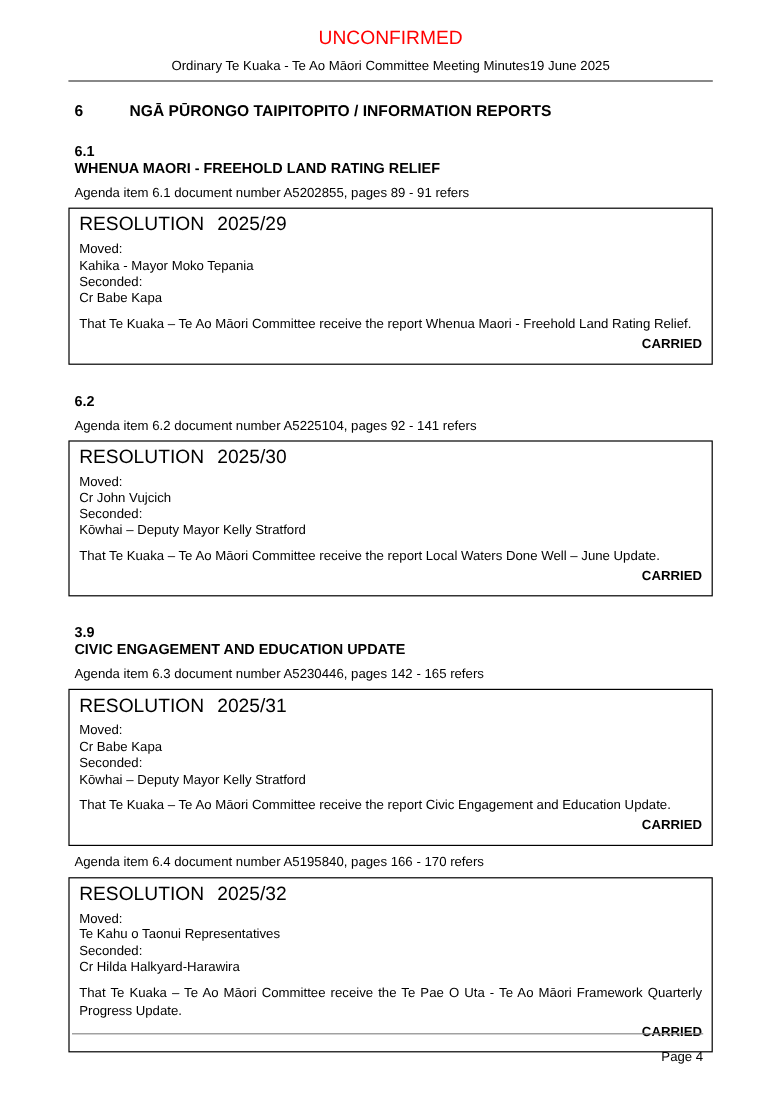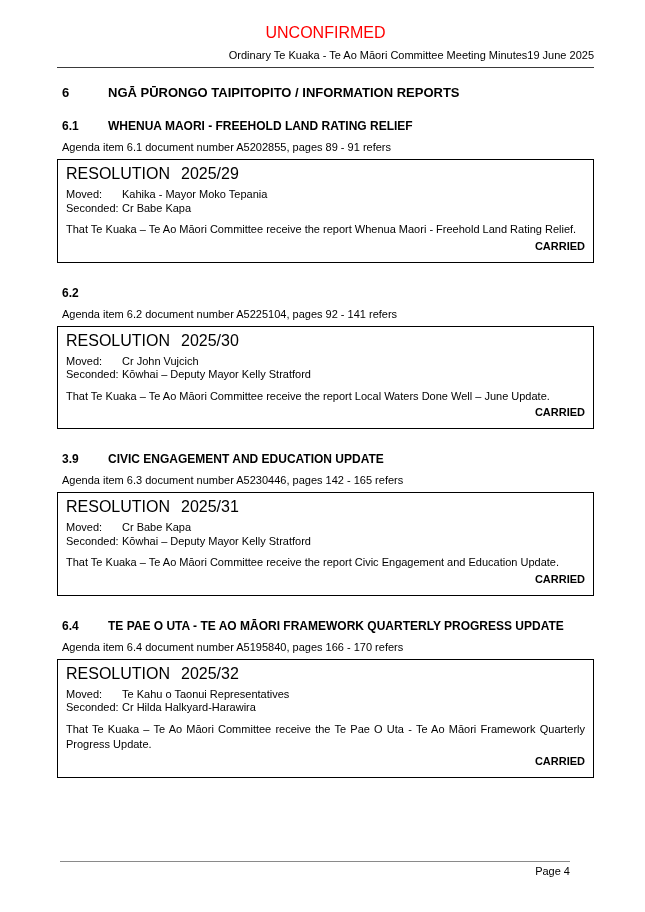--- a/index.html
+++ b/index.html
@@ -17,21 +17,21 @@
 
   .watermark {
     text-align: center;
     color: #ff0000;
     font-size: 16px;
     line-height: 13px;
   }
 
   .header-row {
     display: flex;
-    justify-content: flex-end;
+    justify-content: center;
     align-items: flex-end;
     margin-top: 9px;
     padding-bottom: 5px;
     border-bottom: 1px solid #3a3a3a;
     line-height: 14px;
   }
 
   .main-heading {
     display: flex;
     margin-top: 17px;
@@ -42,20 +42,21 @@
   }
   .main-heading .sec-num { width: 46px; flex-shrink: 0; }
 
   .item-heading {
     display: flex;
     margin-top: 19px;
     font-weight: bold;
     font-size: 12px;
     line-height: 14px;
     padding-left: 5px;
+    flex-direction: column;
   }
   .item + .item .item-heading { margin-top: 23px; }
   .item-heading .sec-num { width: 46px; flex-shrink: 0; }
 
   .agenda {
     margin-top: 7px;
     line-height: 14px;
     padding-left: 5px;
   }
 
@@ -64,43 +65,43 @@
     border: 1px solid #000000;
     padding: 7px 8px 9px 8px;
   }
   .res-title {
     font-weight: normal;
     font-size: 16px;
     line-height: 13px;
   }
   .res-title .res-code { margin-left: 11px; }
   .movers { margin-top: 8px; }
-  .mover-row { display: flex; line-height: 13.5px; }
+  .mover-row { display: flex; line-height: 13.5px; flex-direction: column; }
   .mover-label { width: 56px; flex-shrink: 0; }
   .motion {
     margin-top: 7px;
     font-weight: normal;
     text-align: justify;
     line-height: 15.5px;
   }
   .carried {
     margin-top: 2px;
     text-align: right;
     font-weight: bold;
     line-height: 13px;
   }
 
   .footer {
     position: absolute;
     top: 861px;
     left: 60px;
-    right: 75px;
+    right: 59px;
     border-top: 1px solid #8a8a8a;
     text-align: right;
-    padding-top: 3px;
+    padding-top: 13px;
     line-height: 13px;
   }
 </style>
 </head>
 <body>
 
 <div class="page-inner">
 
   <div class="watermark">UNCONFIRMED</div>
 
@@ -182,24 +183,20 @@
           <span class="mover-label">Seconded:</span>
           <span>Kōwhai – Deputy Mayor Kelly Stratford</span>
         </div>
       </div>
       <div class="motion">That Te Kuaka – Te Ao Māori Committee receive the report Civic Engagement and Education Update.</div>
       <div class="carried">CARRIED</div>
     </div>
   </div>
 
   <div class="item">
-    <div class="item-heading">
-      <span class="sec-num">6.4</span>
-      <span>TE PAE O UTA - TE AO MĀORI FRAMEWORK QUARTERLY PROGRESS UPDATE</span>
-    </div>
     <div class="agenda">Agenda item 6.4 document number A5195840, pages 166 - 170 refers</div>
     <div class="res-box">
       <div class="res-title">
         <span>RESOLUTION</span><span class="res-code">2025/32</span>
       </div>
       <div class="movers">
         <div class="mover-row">
           <span class="mover-label">Moved:</span>
           <span>Te Kahu o Taonui Representatives</span>
         </div>

